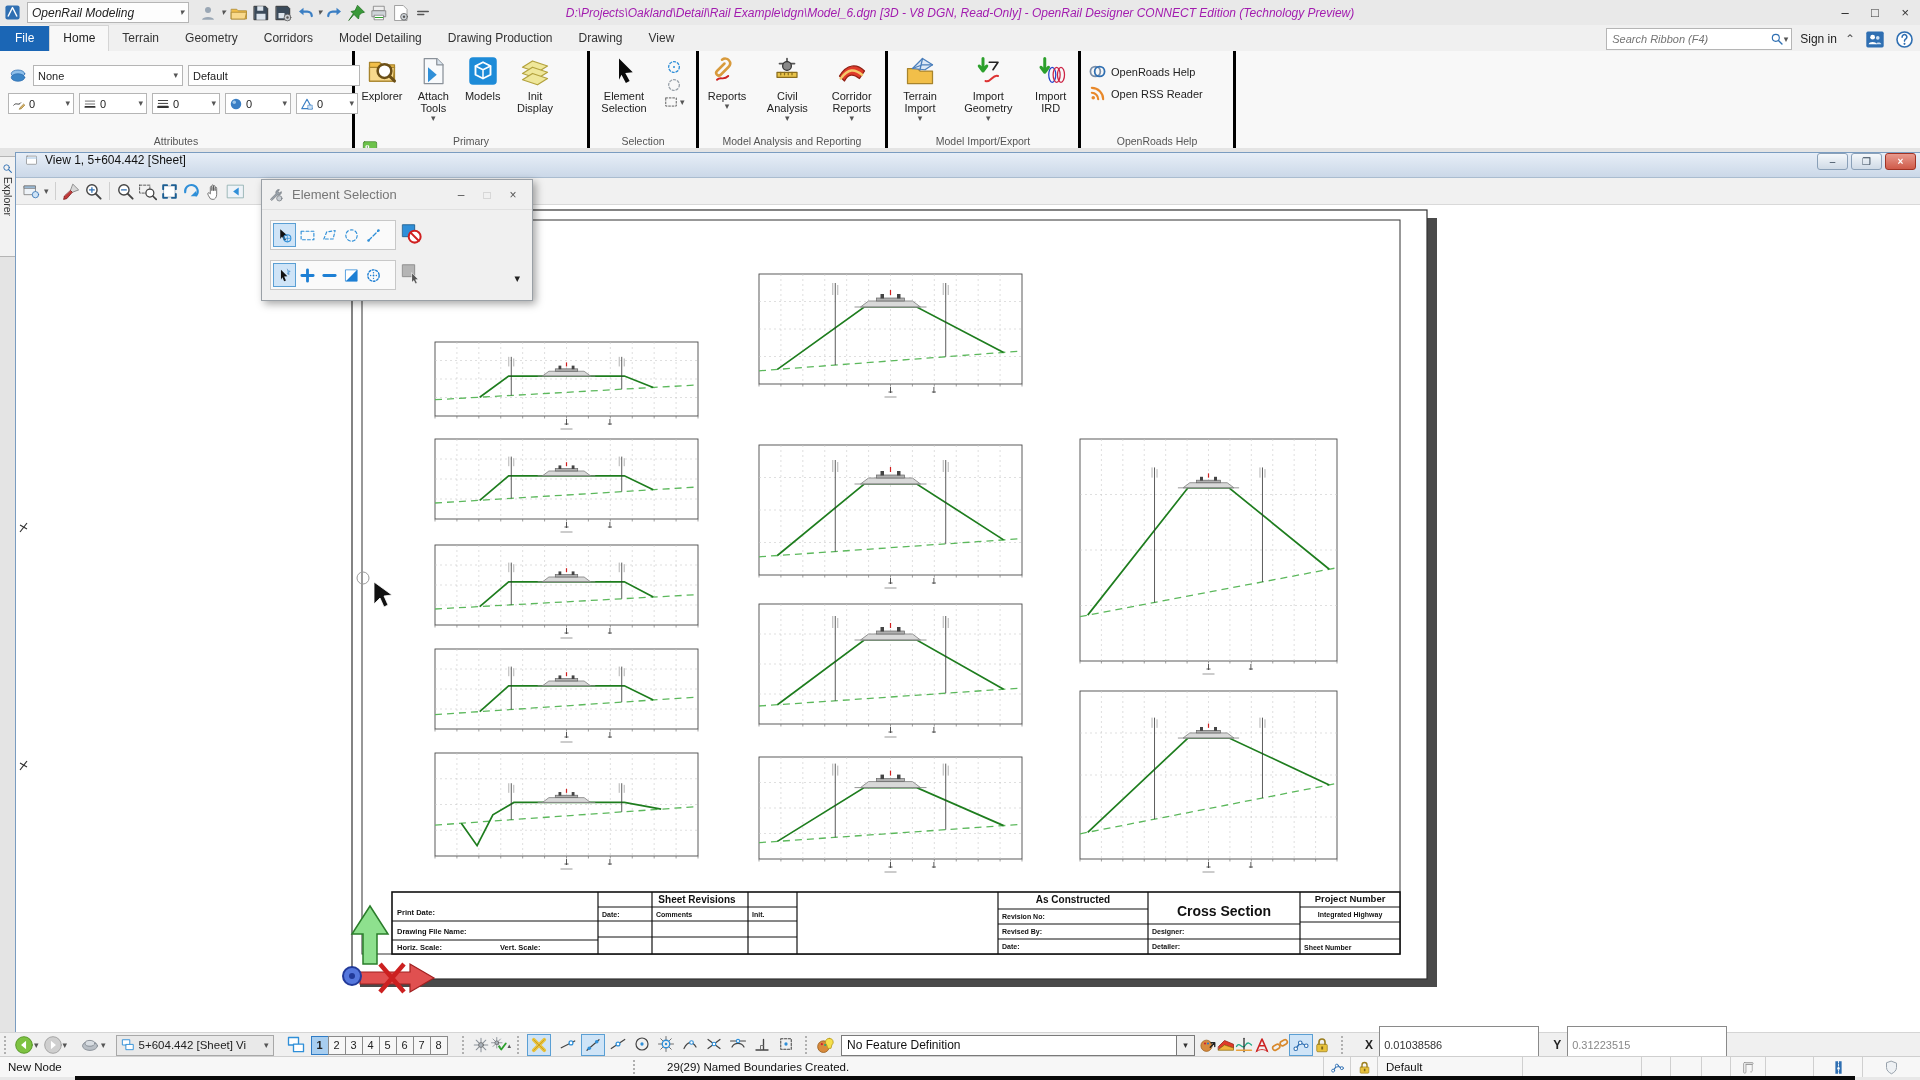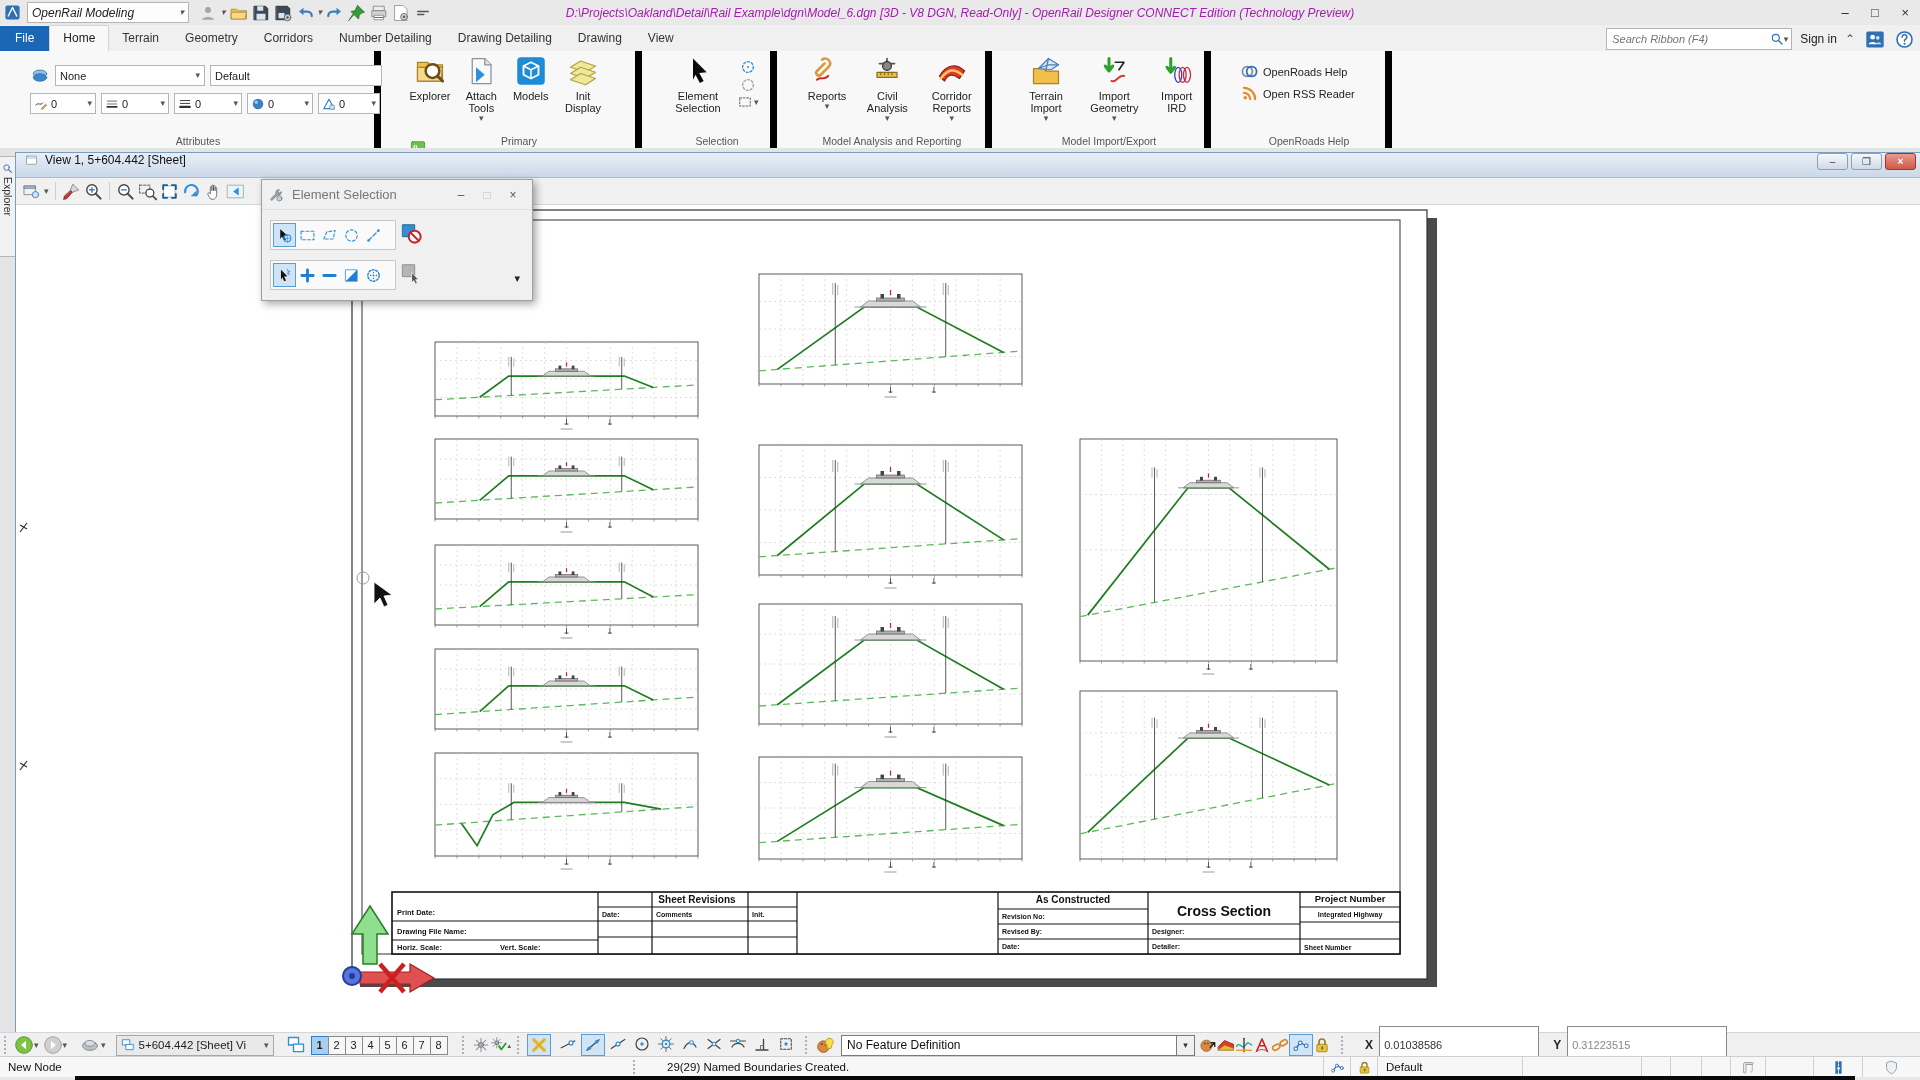--- a/index.html
+++ b/index.html
@@ -28,21 +28,21 @@
   .tab.active{background:#f8f8f8;border:1px solid #d5d5d5;border-bottom:none;color:#222;}
   .tabrow-right{position:absolute;right:6px;top:3px;display:flex;align-items:center;gap:8px;}
   .search-box{width:178px;height:20px;border:1px solid #b5b5b5;background:#fff;display:flex;align-items:center;padding:0 3px;}
   .search-box input{border:none;outline:none;flex:1;font-size:11px;font-style:italic;color:#555;
                     font-family:"Liberation Sans",sans-serif;background:transparent;min-width:0;}
   .search-box .ic{width:14px;height:14px;}
   .signin{font-size:12px;color:#222;}
   
   .ribbon{position:absolute;left:0;top:51px;width:1920px;height:97px;background:#f8f8f8;
           border-bottom:1px solid #cfcfcf;display:flex;}
-  .rb-group{position:relative;height:97px;border-right:7px solid #000000;flex:none;margin-left:22px;}
+  .rb-group{position:relative;height:97px;border-right:3px solid #000000;flex:none;}
   .rb-label{position:absolute;bottom:1px;left:0;right:0;text-align:center;font-size:10.5px;color:#555;white-space:nowrap;}
   .bigbtn{display:inline-flex;flex-direction:column;align-items:center;padding-top:5px;height:75px;vertical-align:top;}
   .bigbtn .ic{width:30px;height:30px;}
   .bigbtn .lbl{font-size:11px;line-height:12px;text-align:center;margin-top:4px;color:#222;white-space:pre-line;}
   .minicol{display:inline-flex;flex-direction:column;align-items:center;gap:2px;padding-top:8px;vertical-align:top;}
   .minicol .ic{width:16px;height:16px;}
   
   .attr-row{position:absolute;left:8px;display:flex;align-items:center;gap:5px;}
   .combo{height:19px;border:1px solid #b5b5b5;background:#fff;display:flex;align-items:center;
          padding:0 4px;font-size:11px;justify-content:space-between;}
@@ -209,22 +209,22 @@
       <div class="win-btn">×</div>
     </div>
   </div>
 
   <div class="tabrow">
     <div class="tab file">File</div>
     <div class="tab active">Home</div>
     <div class="tab">Terrain</div>
     <div class="tab">Geometry</div>
     <div class="tab">Corridors</div>
-    <div class="tab">Number Detailing</div>
-    <div class="tab">Drawing Detailing</div>
+    <div class="tab">Model Detailing</div>
+    <div class="tab">Drawing Production</div>
     <div class="tab">Drawing</div>
     <div class="tab">View</div>
     <div class="tabrow-right">
       <div class="search-box">
         <input placeholder="Search Ribbon (F4)" style="">
         <span class="ic">
             <svg viewBox="0 0 24 24" fill="none" stroke-linecap="round" stroke-linejoin="round">
               <circle cx="10" cy="10" r="6" stroke="#2f6fb2" stroke-width="2"></circle>
               <path d="M14.5 14.5l6 6" stroke="#2f6fb2" stroke-width="2.4"></path>
             </svg>

